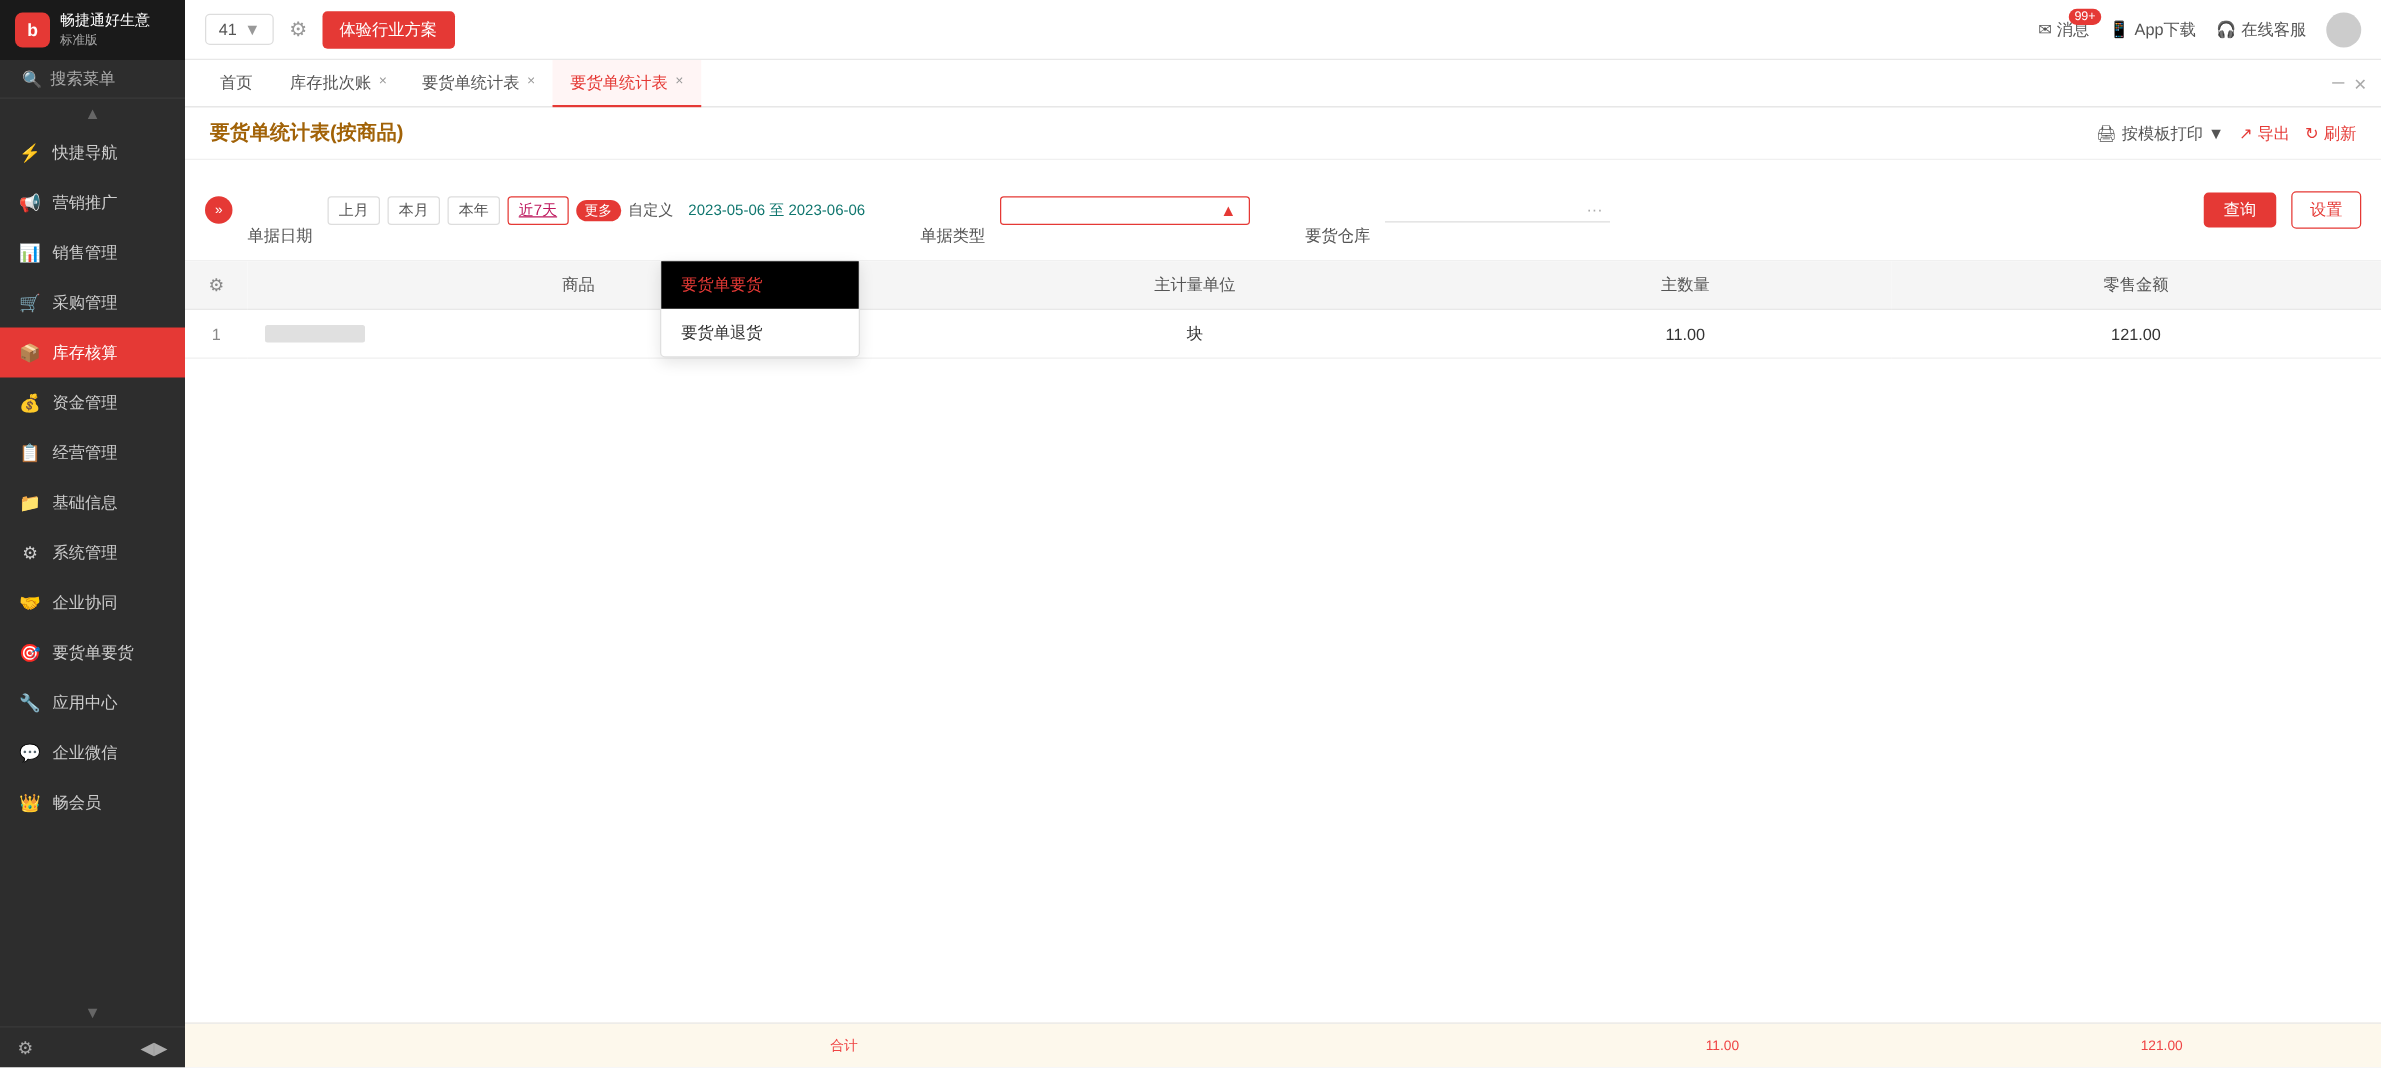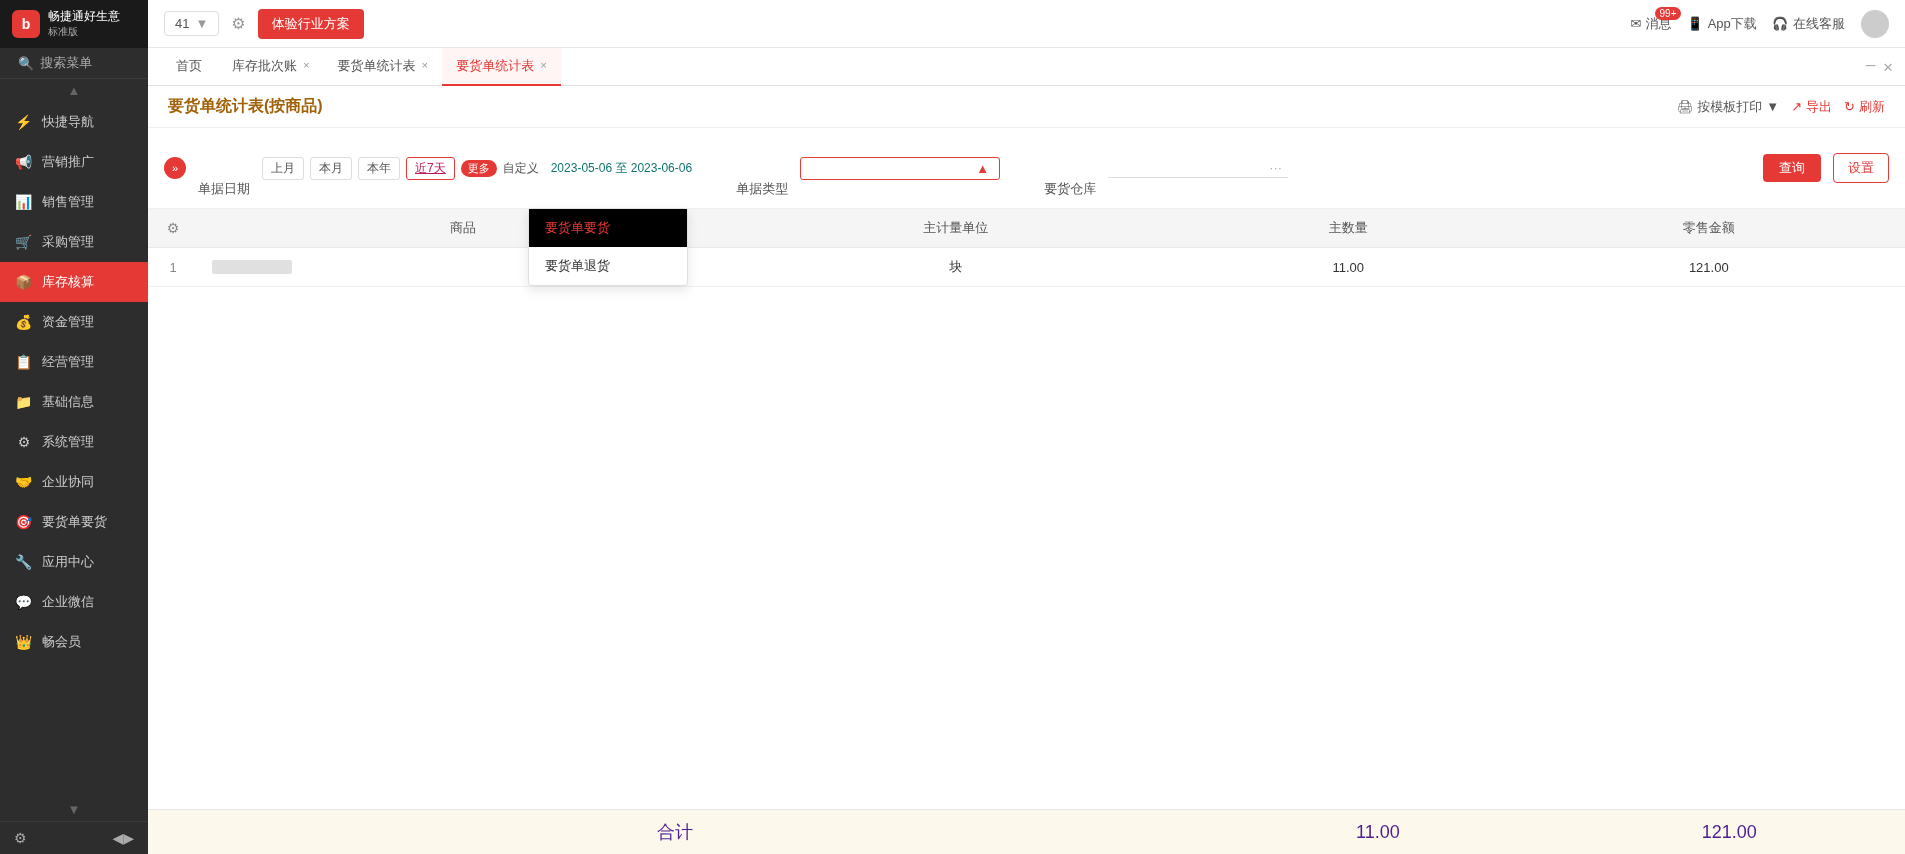--- a/index.html
+++ b/index.html
@@ -332,22 +332,22 @@
     .table-footer {
       background: #fdf8ec;
       border-top: 1px solid #e8e8e8;
       display: flex;
       align-items: center;
       padding: 10px 0;
       flex-shrink: 0;
     }
     .footer-cell {
       text-align: center;
-      font-size: 18px;
-      color: #4c1d95;
+      font-size: 11px;
+      color: #ef4444;
       flex: 1;
     }
     .footer-label { font-weight: 500; }
 
     .th-settings-icon { cursor: pointer; color: #888; font-size: 14px; }
   </style>
 </head>
 <body>
 
 <div class="sidebar">

